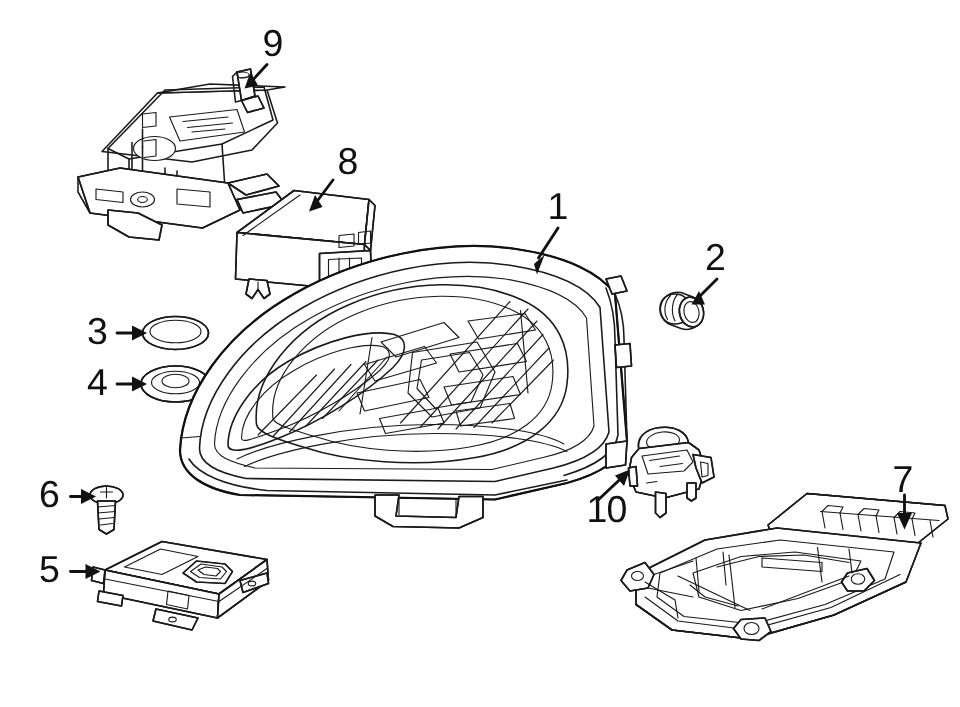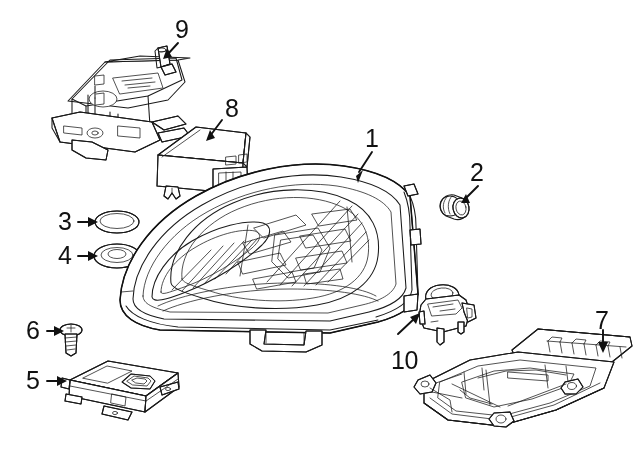--- a/index.html
+++ b/index.html
@@ -478,15 +478,15 @@
 
   <div class="callout-num" style="left:365px; top:126px;">1</div>
   <div class="callout-num" style="left:470px; top:160px;">2</div>
   <div class="callout-num" style="left:58px;  top:209px;">3</div>
   <div class="callout-num" style="left:58px;  top:243px;">4</div>
   <div class="callout-num" style="left:26px;  top:368px;">5</div>
   <div class="callout-num" style="left:26px;  top:318px;">6</div>
   <div class="callout-num" style="left:595px; top:308px;">7</div>
   <div class="callout-num" style="left:225px; top:96px;">8</div>
   <div class="callout-num" style="left:175px; top:17px;">9</div>
-  <div class="callout-num" style="left:391px; top:348px;">10</div>
+  <div class="callout-num" style="left:391px; top:328px;">10</div>
 
 </div>
 
 </body></html>

